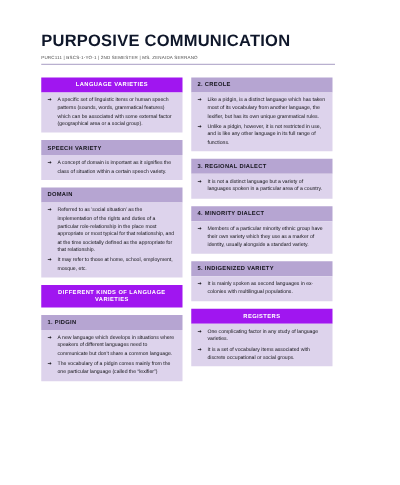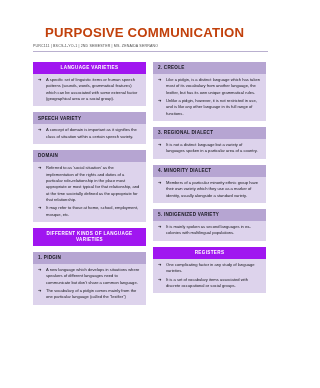--- a/index.html
+++ b/index.html
@@ -20,23 +20,23 @@
     box-sizing: border-box;
     padding: 26px 32px 0 33px;
     background: #ffffff;
   }
 
   
   .doc-title {
     font-size: 13.2px;
     font-weight: bold;
     letter-spacing: 0.2px;
-    color: #c2410c;
+    color: #0f172a;
     line-height: 1.05;
-    margin: 0 0 4px 12px;
+    margin: 0 0 4px 0;
     white-space: nowrap;
     transform: scaleX(1.0);
   }
   .doc-subtitle {
     font-size: 3.6px;
     color: #4a4a4a;
     letter-spacing: 0.15px;
     margin: 0 0 3px 0;
     white-space: nowrap;
   }

